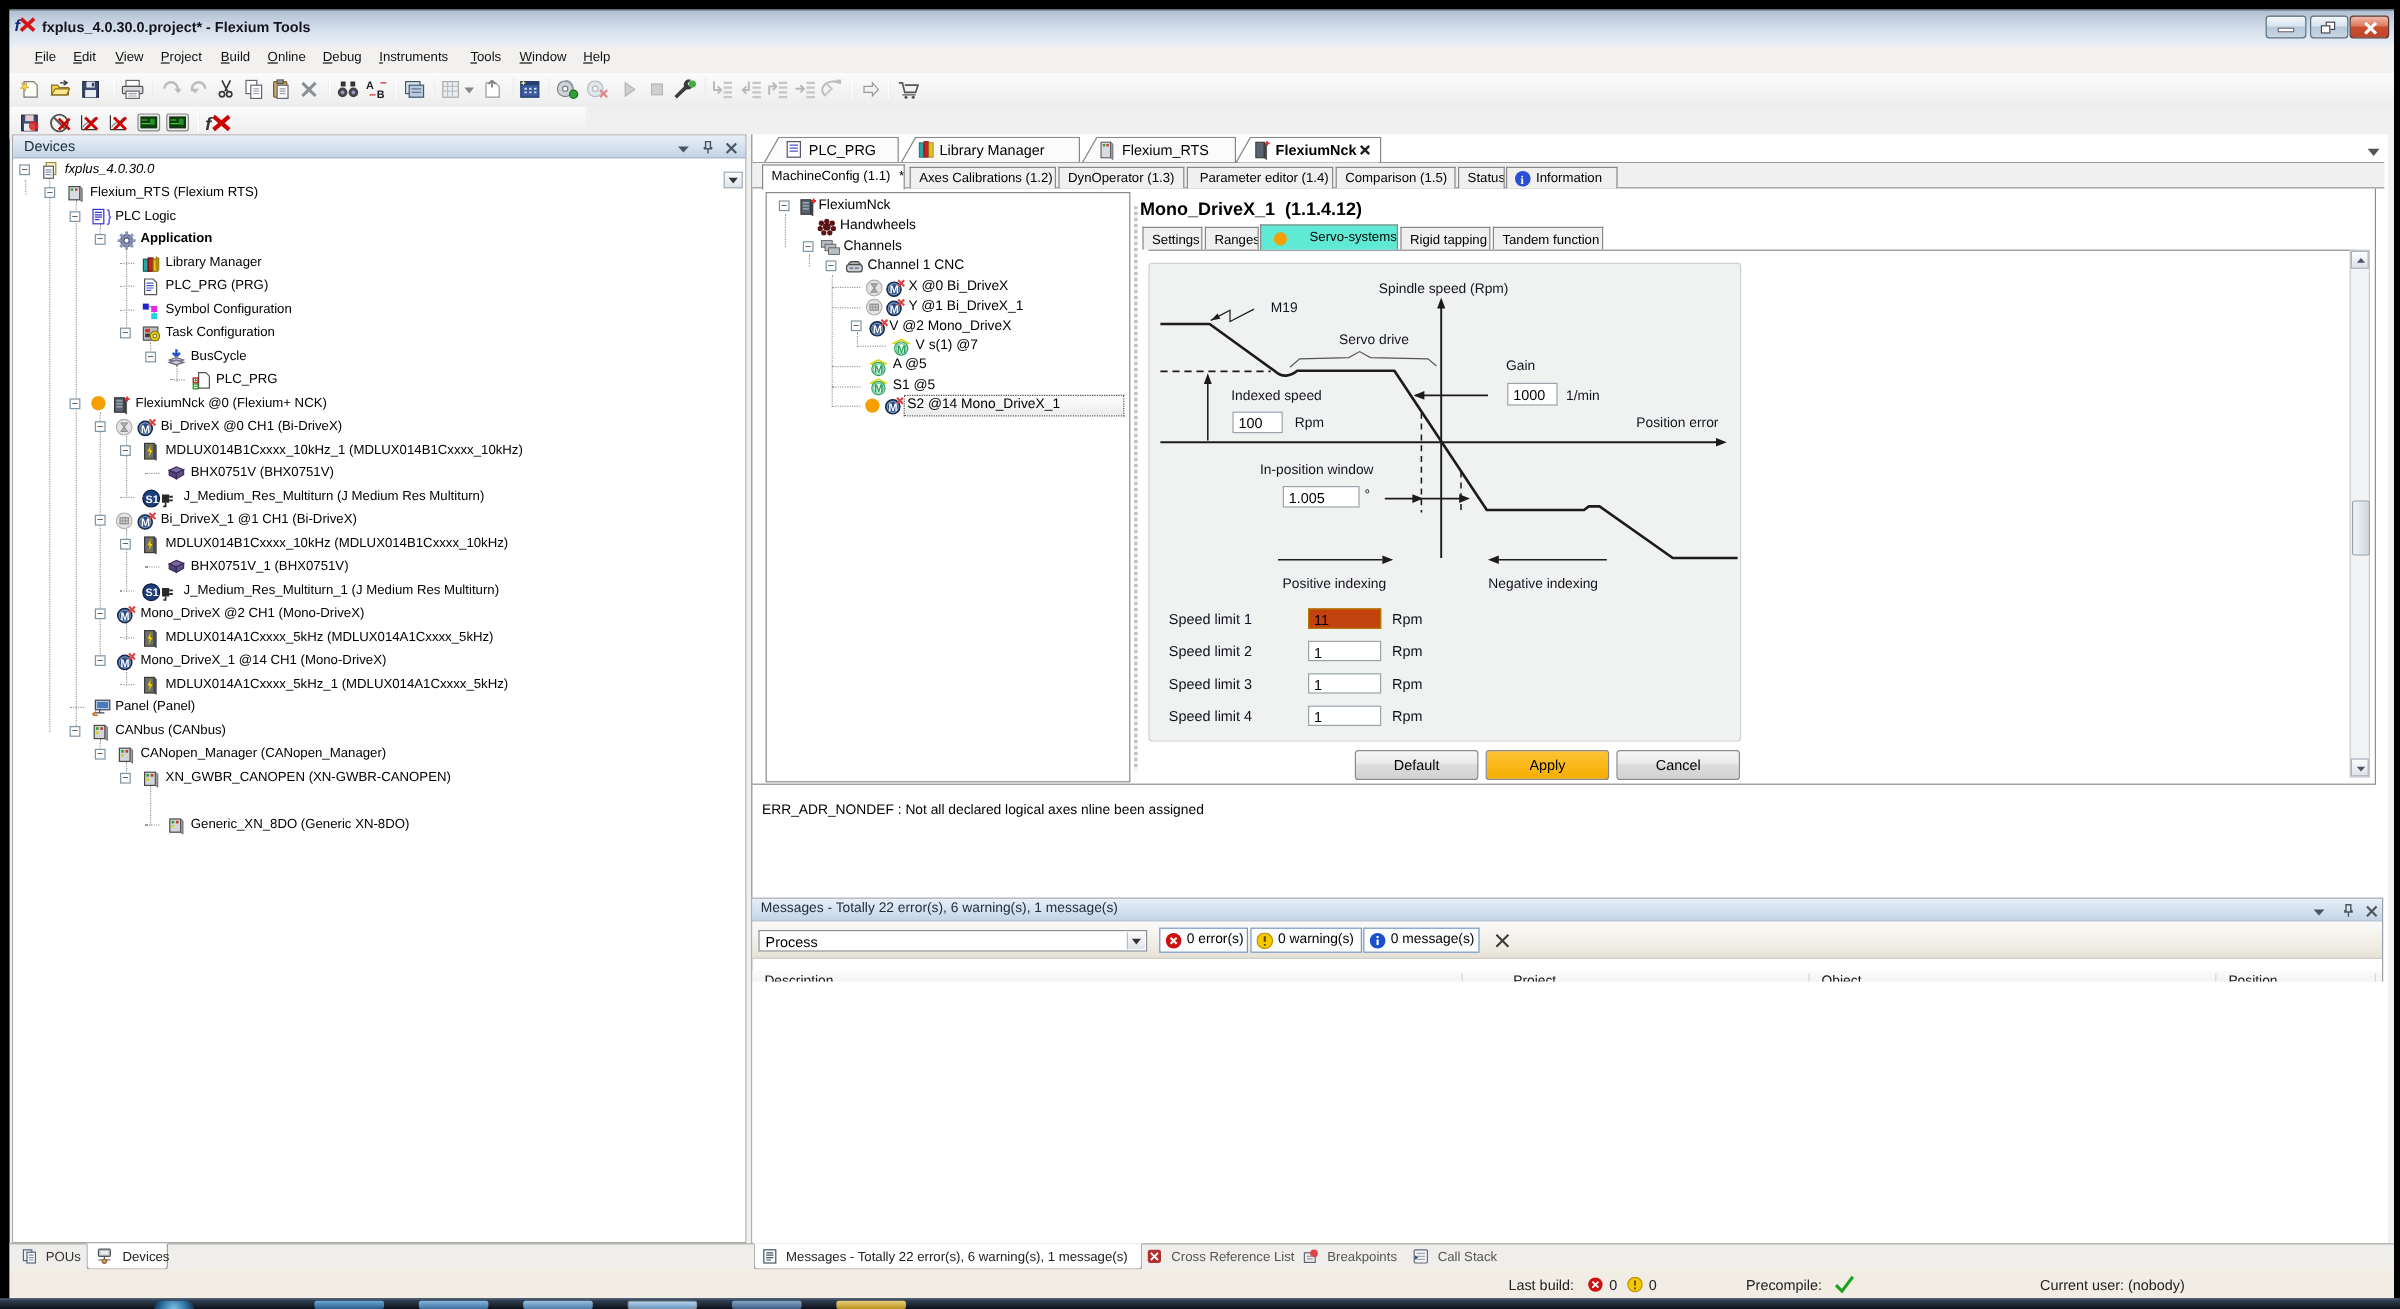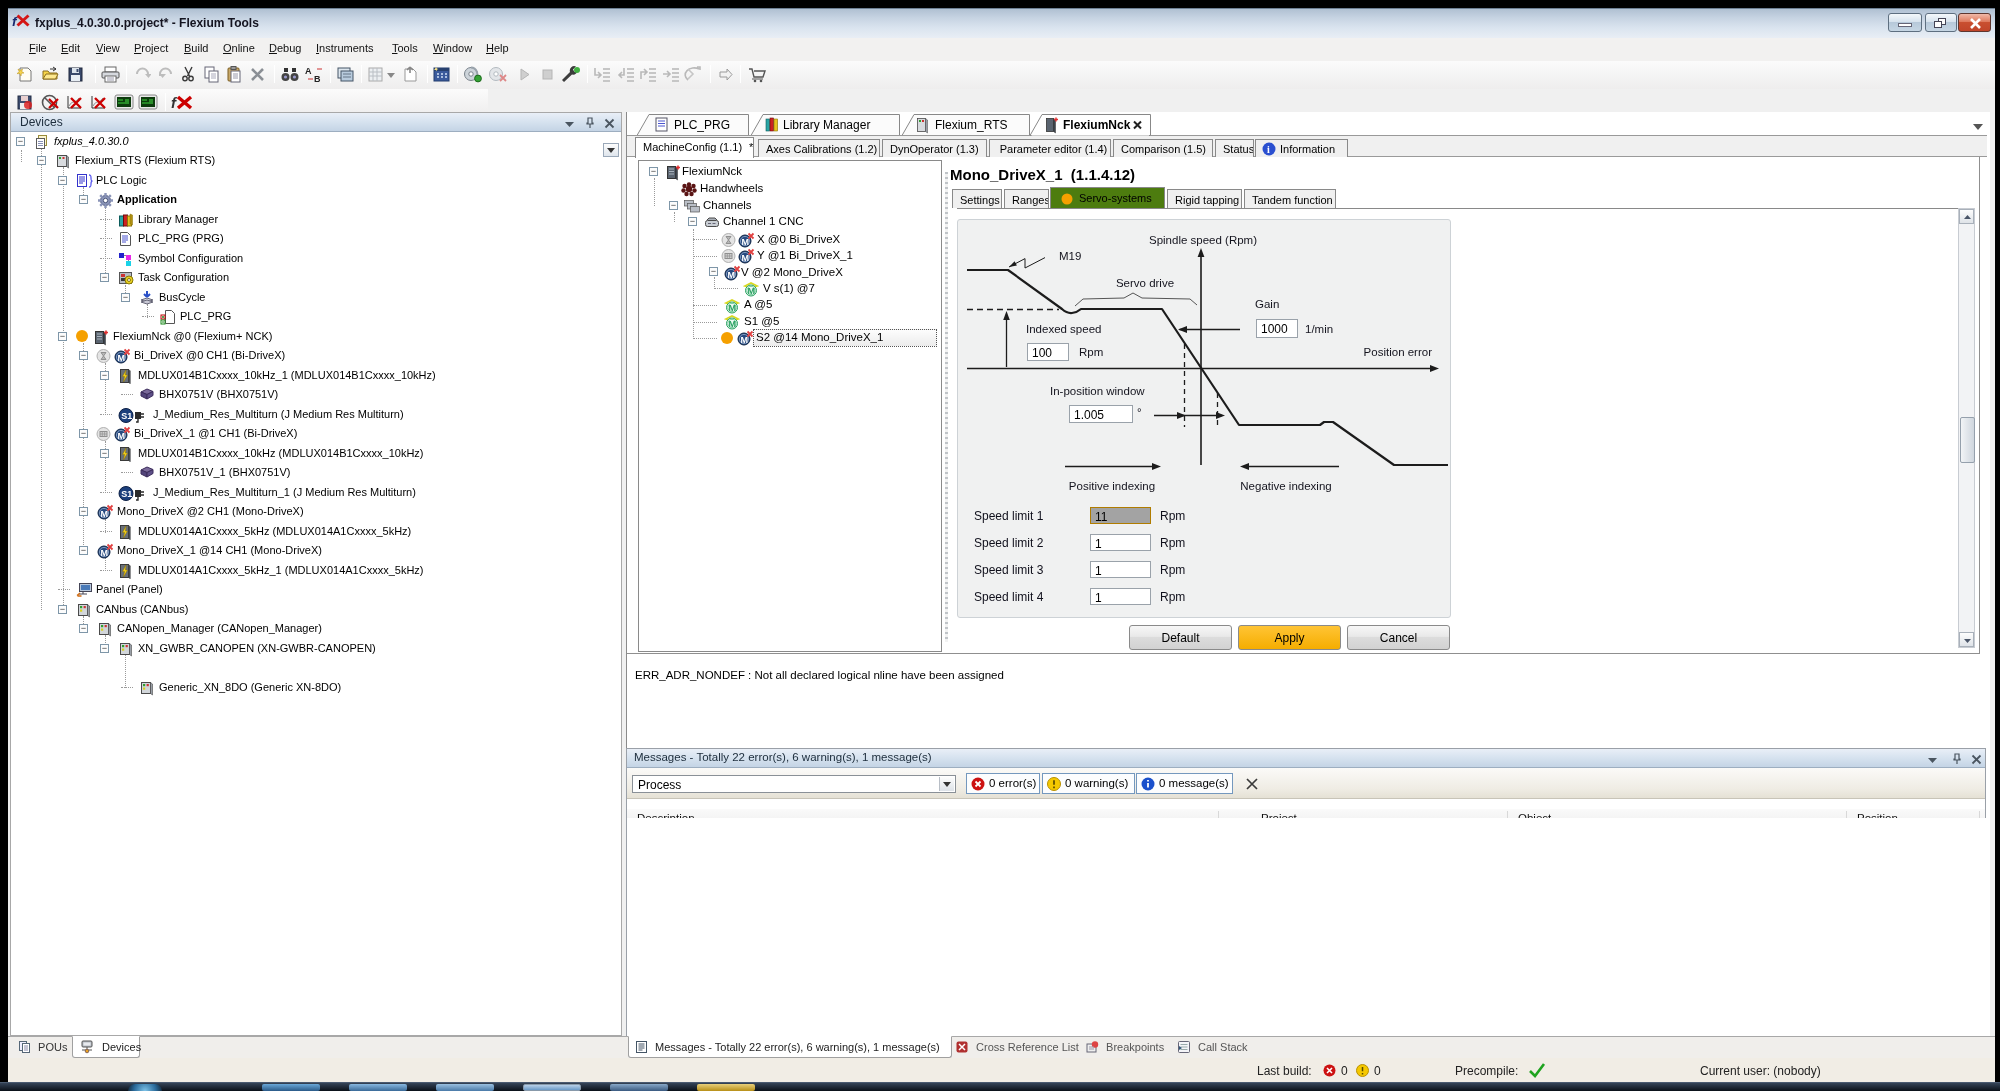--- a/index.html
+++ b/index.html
@@ -33,21 +33,21 @@
 #statusbar{position:absolute;left:0;top:1050px;width:100%;height:24px;background:#f1ede5;font-size:12px;color:#222;}
 #taskbar{position:absolute;left:0;top:1082px;width:2000px;height:9px;background:linear-gradient(#3a4a5f,#0a1018);}
 .expander{position:absolute;width:9px;height:9px;background:#fcfcfc;border:1px solid #7e96a8;font-size:9px;line-height:7px;text-align:center;color:#333;}
 #editor{border-left:1px solid #8a8a8a;}
 .subtab{position:absolute;top:27px;height:18px;background:#f0f0f0;border:1px solid #898989;border-bottom:none;font-size:11px;padding:3px 0 0 7px;overflow:hidden;white-space:nowrap;white-space:nowrap;color:#000;}
 .subtab.active{top:25px;height:21px;background:#fff;z-index:3;}
 #mctree{position:absolute;left:11px;top:48px;width:304px;height:492px;background:#fff;border:1px solid #8a8a8a;overflow:hidden;}
 .mcl{position:absolute;font-size:11.5px;color:#000;white-space:nowrap;}
 #rightpanel{position:absolute;left:0;top:0;width:1360px;height:0;}
 .stab{position:absolute;top:77px;height:19px;background:#f0f0f0;border:1px solid #898989;border-bottom:none;font-size:11px;padding:4px 0 0 7px;overflow:hidden;white-space:nowrap;white-space:nowrap;color:#000;}
-.stab.sactive{top:75px;height:21px;background:#4d7c0f;z-index:3;}
+.stab.sactive{top:75px;height:21px;background:#5eead4;z-index:3;text-align:right;}
 #servopanel{position:absolute;left:330px;top:96px;width:1006px;height:410px;background:#fff;border-top:1px solid #898989;}
 #spanel{position:absolute;left:0;top:10px;width:494px;height:399px;background:#f0f1f1;border:1px solid #cdd2d6;border-radius:3px;}
 .btn{position:absolute;width:103px;height:25px;background:linear-gradient(#f7f7f7,#e9e9e9 45%,#dcdcdc 50%,#d2d2d2);border:1px solid #8a8a8a;border-radius:3px;font-size:12px;text-align:center;padding-top:5px;color:#000;}
 #vscroll{position:absolute;left:1331px;top:96px;width:17px;height:440px;background:#f2f3f5;border:1px solid #c8ccd2;}
 .sbtn{position:absolute;left:0;width:15px;height:15px;background:linear-gradient(#fdfdfd,#dfe3e8);border:1px solid #a8b0ba;}
 .din{position:absolute;background:#fff;border:1px solid #9aa2aa;font-size:12px;color:#000;padding:2px 0 0 4px;}
 .dlabel{position:absolute;font-size:12px;color:#10101c;white-space:nowrap;}
 #msgpanel{position:absolute;left:618px;top:740px;width:1360px;height:288px;background:#fff;border:1px solid #9aa0a8;}
 #msgheader{position:absolute;left:0;top:0;width:100%;height:19px;background:linear-gradient(#e9eff7,#d6e2ef 50%,#c4d4e5);border-bottom:1px solid #9daec0;font-size:11.5px;color:#20303f;padding:2px 0 0 7px;}
 #msgtools{position:absolute;left:0;top:19px;width:100%;height:31px;background:linear-gradient(#fbfaf8,#efece4 70%,#e5e1d5);border-bottom:1px solid #c8c4b8;}
@@ -816,21 +816,21 @@
               <text x="328" y="270" text-anchor="middle">Negative indexing</text>
             </g>
           </svg>
           <div class="din" style="left:69px;top:123px;width:42px;height:18px;">100</div>
           <div class="din" style="left:111px;top:185px;width:64px;height:18px;">1.005</div>
           <div class="din" style="left:298px;top:99px;width:42px;height:19px;">1000</div>
           <div class="dlabel" style="left:16px;top:289px;">Speed limit 1</div>
           <div class="dlabel" style="left:16px;top:316px;">Speed limit 2</div>
           <div class="dlabel" style="left:16px;top:343px;">Speed limit 3</div>
           <div class="dlabel" style="left:16px;top:370px;">Speed limit 4</div>
-          <div class="din" style="left:132px;top:287px;width:61px;height:17px;background:#a3a3a3;border-color:#b07c00;">11</div>
+          <div class="din" style="left:132px;top:287px;width:61px;height:17px;background:#c2410c;border-color:#b07c00;">11</div>
           <div class="din" style="left:132px;top:314px;width:61px;height:17px;">1</div>
           <div class="din" style="left:132px;top:341px;width:61px;height:17px;">1</div>
           <div class="din" style="left:132px;top:368px;width:61px;height:17px;">1</div>
           <div class="dlabel" style="left:202px;top:289px;">Rpm</div>
           <div class="dlabel" style="left:202px;top:316px;">Rpm</div>
           <div class="dlabel" style="left:202px;top:343px;">Rpm</div>
           <div class="dlabel" style="left:202px;top:370px;">Rpm</div>
         </div>
       </div>
       <div class="btn" style="left:502px;top:513px;">Default</div>
@@ -839,21 +839,21 @@
       <div id="vscroll">
         <div class="sbtn" style="top:0;"><svg width="15" height="15" viewBox="0 0 15 15">
               <path d="M4 9 l3.5-4 3.5 4z" fill="#4a5568"></path>
             </svg></div>
         <div class="sbtn" style="bottom:0;"><svg width="15" height="15" viewBox="0 0 15 15">
               <path d="M4 6 l3.5 4 3.5-4z" fill="#4a5568"></path>
             </svg></div>
         <div class="abs" style="left:1px;top:208px;width:15px;height:46px;background:linear-gradient(90deg,#f2f4f6,#cfd6de);border:1px solid #95a0ac;border-radius:2px;"></div>
       </div>
     </div>
-    <div class="abs" style="left:8px;top:557px;font-size:11.5px;color:#000;">ERR_ADR_NONDEF : Not all declared logical nline have been assigned</div>
+    <div class="abs" style="left:8px;top:557px;font-size:11.5px;color:#000;">ERR_ADR_NONDEF : Not all declared logical axes nline been assigned</div>
   </div>
   <div id="msgpanel">
     <div id="msgheader">Messages - Totally 22 error(s), 6 warning(s), 1 message(s)
       <svg class="abs" style="left:1300px;top:7px" width="12" height="8" viewBox="0 0 12 8">
           <path d="M1 2 h9 l-4.5 5z" fill="#4a5560"></path>
         </svg>
       <svg class="abs" style="left:1325px;top:4px" width="10" height="12" viewBox="0 0 10 12">
           <path d="M3 1 h4 v5 h1 v1 H2 v-1 h1z M5 7 v4" stroke="#4a5560" fill="none" stroke-width="1.2"></path>
         </svg>
       <svg class="abs" style="left:1344px;top:5px" width="11" height="11" viewBox="0 0 11 11">

